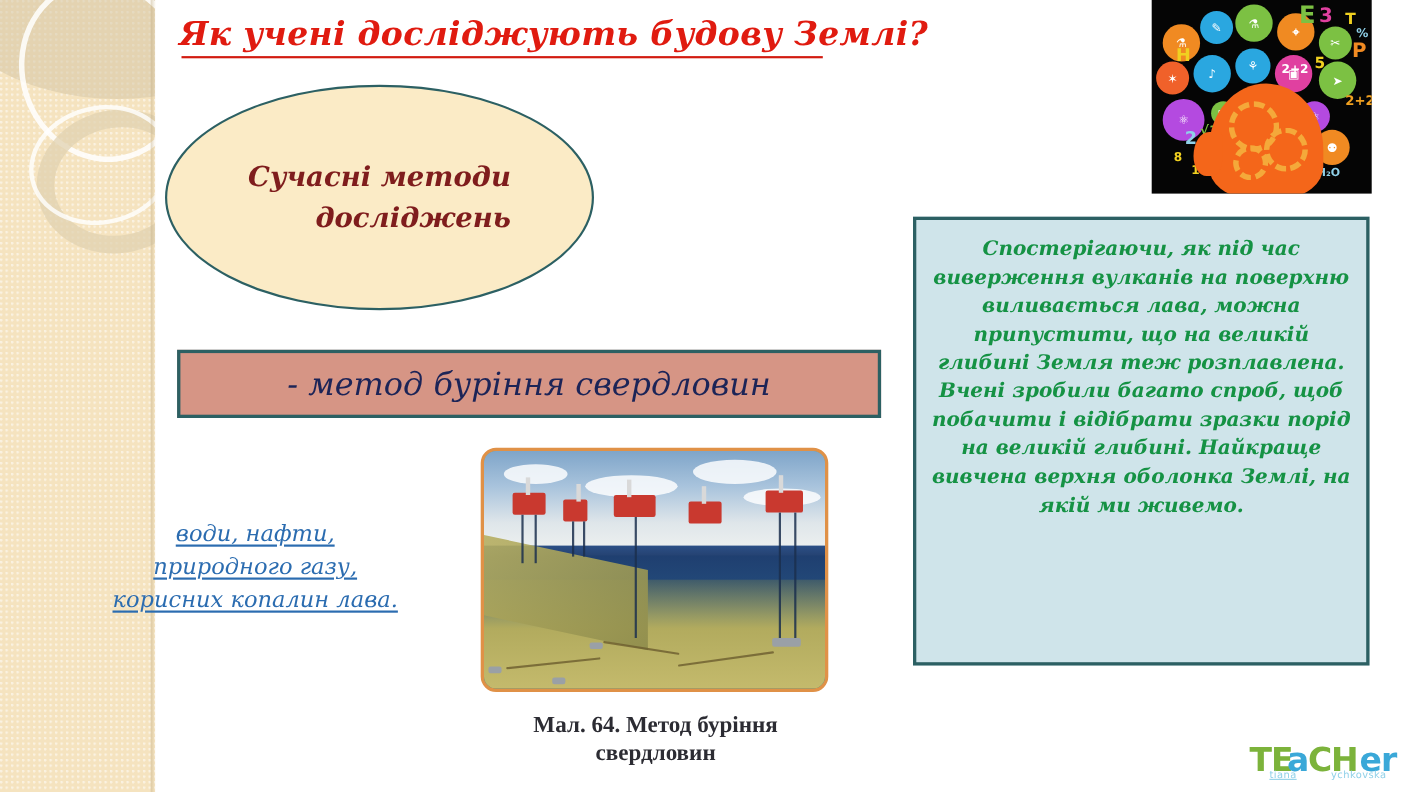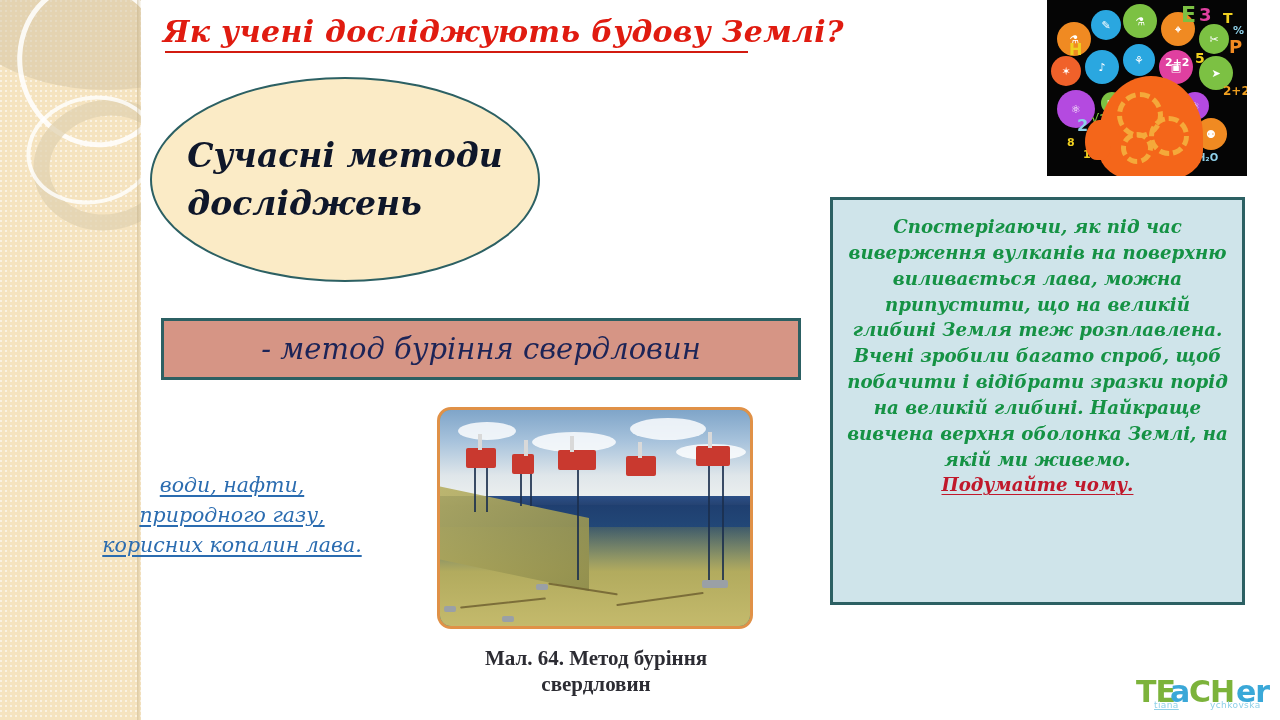--- a/index.html
+++ b/index.html
@@ -93,24 +93,24 @@
     border: 2px solid #2c6063;
     display: flex;
     align-items: center;
     justify-content: center;
     box-sizing: border-box;
   }
   #methods-ellipse .etext {
     font-family: "DejaVu Serif", "Liberation Serif", serif;
     font-style: italic;
     font-weight: bold;
-    font-size: 33px;
+    font-size: 25px;
     line-height: 1.45;
-    text-align: left;
-    color: #0f172a;
+    text-align: right;
+    color: #7f1d1d;
     white-space: pre-line;
   }
 
   
   #method-bar {
     position: absolute;
     left: 161px; top: 318px;
     width: 640px; height: 62px;
     background: #d69585;
     border: 3px solid #2c6063;
@@ -368,21 +368,20 @@
     <div class="pipe" style="left:20px;  top:192px; width:86px; transform:rotate(-6deg);"></div>
     <div class="pipe" style="left:108px; top:178px; width:70px; transform:rotate(9deg);"></div>
     <div class="pipe" style="left:176px; top:188px; width:88px; transform:rotate(-8deg);"></div>
   </div>
 </div>
 <div id="figure-caption">Мал. 64. Метод буріння
 свердловин</div>
 
 <div id="observation-box">
   <div id="observation-body">Спостерігаючи, як під час виверження вулканів на поверхню виливається лава, можна припустити, що на великій глибині Земля теж розплавлена. Вчені зробили багато спроб, щоб побачити і відібрати зразки порід на великій глибині. Найкраще вивчена верхня оболонка Землі, на якій ми живемо.</div>
-  <div id="observation-prompt">Подумайте чому.</div>
 </div>
 
 <div id="brain-image">
   <div class="bubble" style="left:10px;  top:22px; width:34px; height:34px; background:#f08a22;">⚗</div>
   <div class="bubble" style="left:44px;  top:10px; width:30px; height:30px; background:#2aa7e0;">✎</div>
   <div class="bubble" style="left:76px;  top:4px;  width:34px; height:34px; background:#7cc143;">⚗</div>
   <div class="bubble" style="left:114px; top:12px; width:34px; height:34px; background:#f08a22;">⌖</div>
   <div class="bubble" style="left:152px; top:24px; width:30px; height:30px; background:#7cc143;">✂</div>
   <div class="bubble" style="left:4px;   top:56px; width:30px; height:30px; background:#f0612a;">✶</div>
   <div class="bubble" style="left:38px;  top:50px; width:34px; height:34px; background:#2aa7e0;">♪</div>

